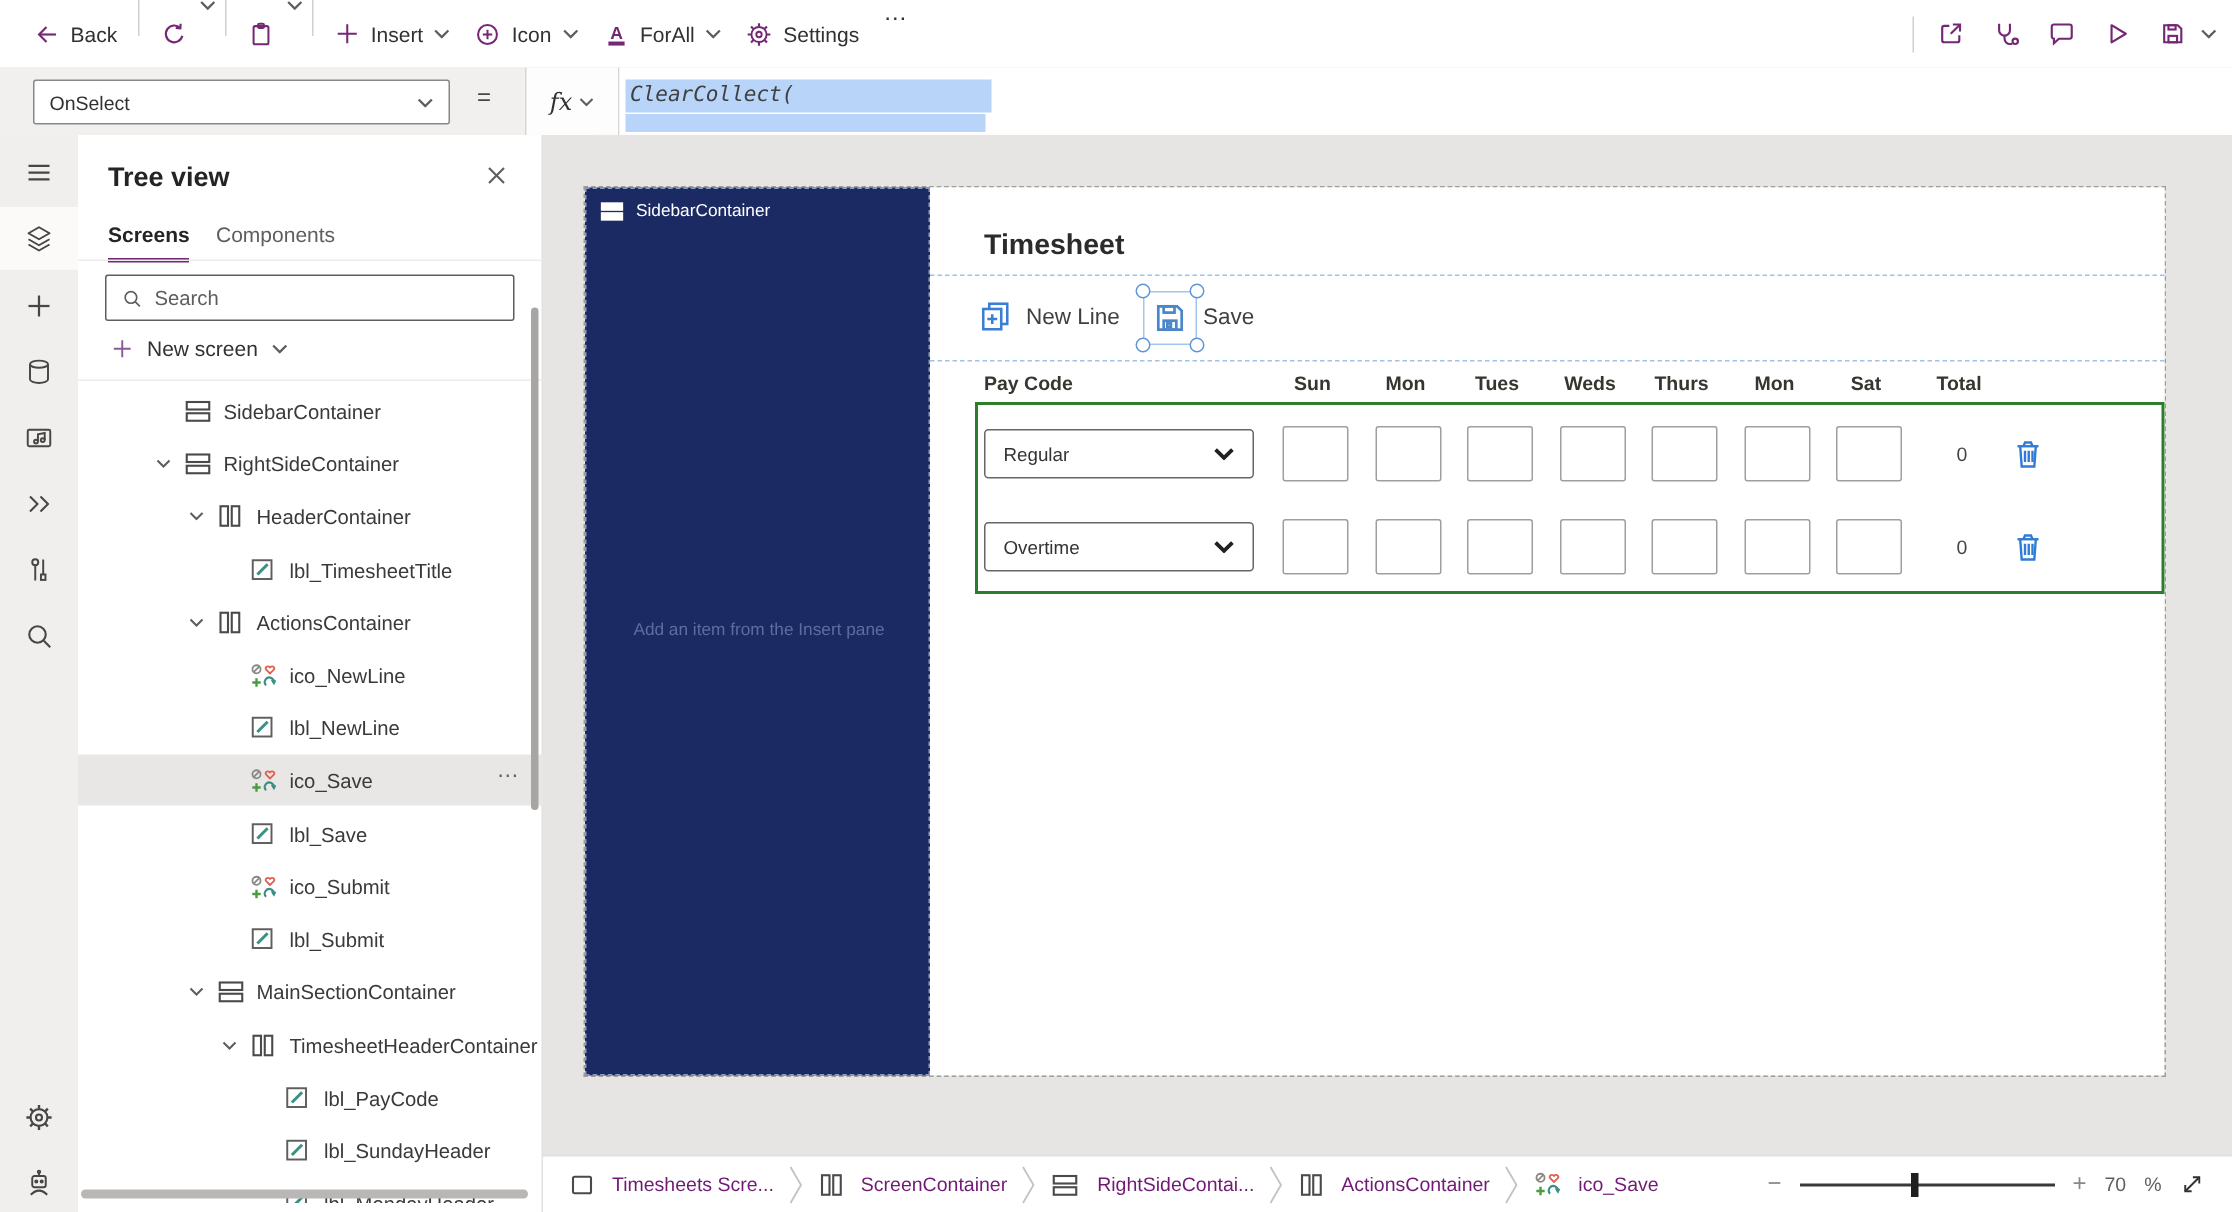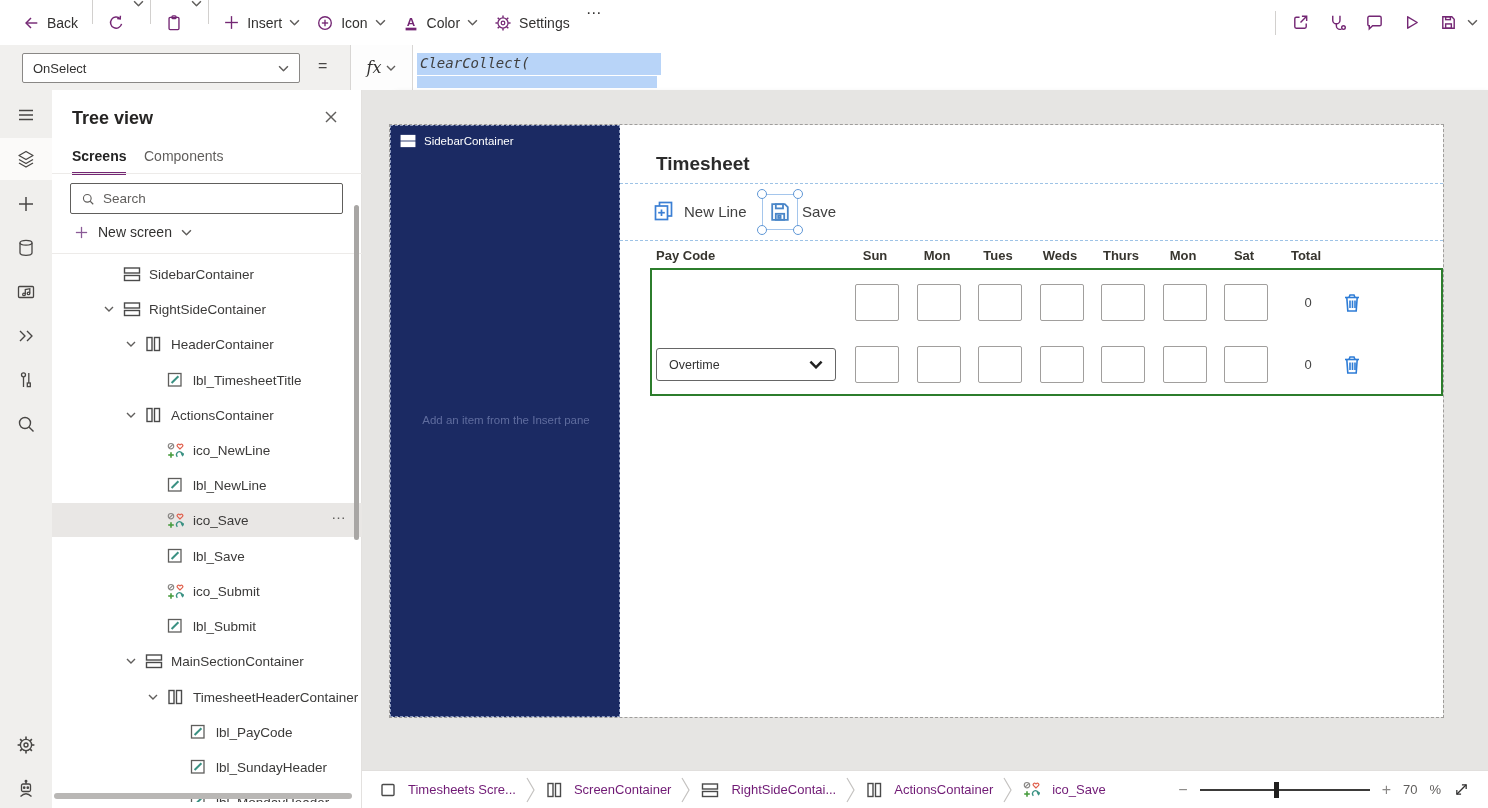--- a/index.html
+++ b/index.html
@@ -218,21 +218,21 @@
       <span class="lbl">Icon</span>
       <svg class="chev" width="11" height="7" viewBox="0 0 10 6">
           <use href="#s-chev"></use>
         </svg>
     </div>
     <div class="tb-btn">
       <svg width="18" height="18" viewBox="0 0 20 20">
           <text x="10" y="13" font-size="13" font-weight="bold" fill="#742774" text-anchor="middle" font-family="Liberation Sans, sans-serif">A</text>
           <rect x="4" y="15.2" width="12" height="3" fill="#742774"></rect>
         </svg>
-      <span class="lbl">Color</span>
+      <span class="lbl">ForAll</span>
       <svg class="chev" width="11" height="7" viewBox="0 0 10 6">
           <use href="#s-chev"></use>
         </svg>
     </div>
     <div class="tb-btn">
       <svg width="18" height="18" viewBox="0 0 20 20" style="color:#742774">
           <use href="#s-gear"></use>
         </svg>
       <span class="lbl">Settings</span>
     </div>
@@ -610,20 +610,26 @@
         <span class="col-hdr day" style="left:287px">Mon</span>
         <span class="col-hdr day" style="left:348px">Tues</span>
         <span class="col-hdr day" style="left:410px">Weds</span>
         <span class="col-hdr day" style="left:471px">Thurs</span>
         <span class="col-hdr day" style="left:533px">Mon</span>
         <span class="col-hdr day" style="left:594px">Sat</span>
         <span class="col-hdr day" style="left:656px">Total</span>
 
         <div class="gallery">
           <div class="grow" style="top:14px">
+            <div class="paycode-dd">
+              <span>Regular</span>
+              <svg width="14" height="9" viewBox="0 0 10 6">
+                  <polyline points="1,1 5,5 9,1" fill="none" stroke="#222" stroke-width="1.8"></polyline>
+                </svg>
+            </div>
             <input class="day-input" style="left: 203px;">
             <input class="day-input" style="left: 265px;">
             <input class="day-input" style="left: 326px;">
             <input class="day-input" style="left: 388px;">
             <input class="day-input" style="left: 449px;">
             <input class="day-input" style="left: 511px;">
             <input class="day-input" style="left: 572px;">
             <span class="total-val">0</span>
             <svg class="trash" width="20" height="22" viewBox="0 0 20 22">
                 <g fill="none" stroke="#2e7cd6" stroke-width="1.6">

